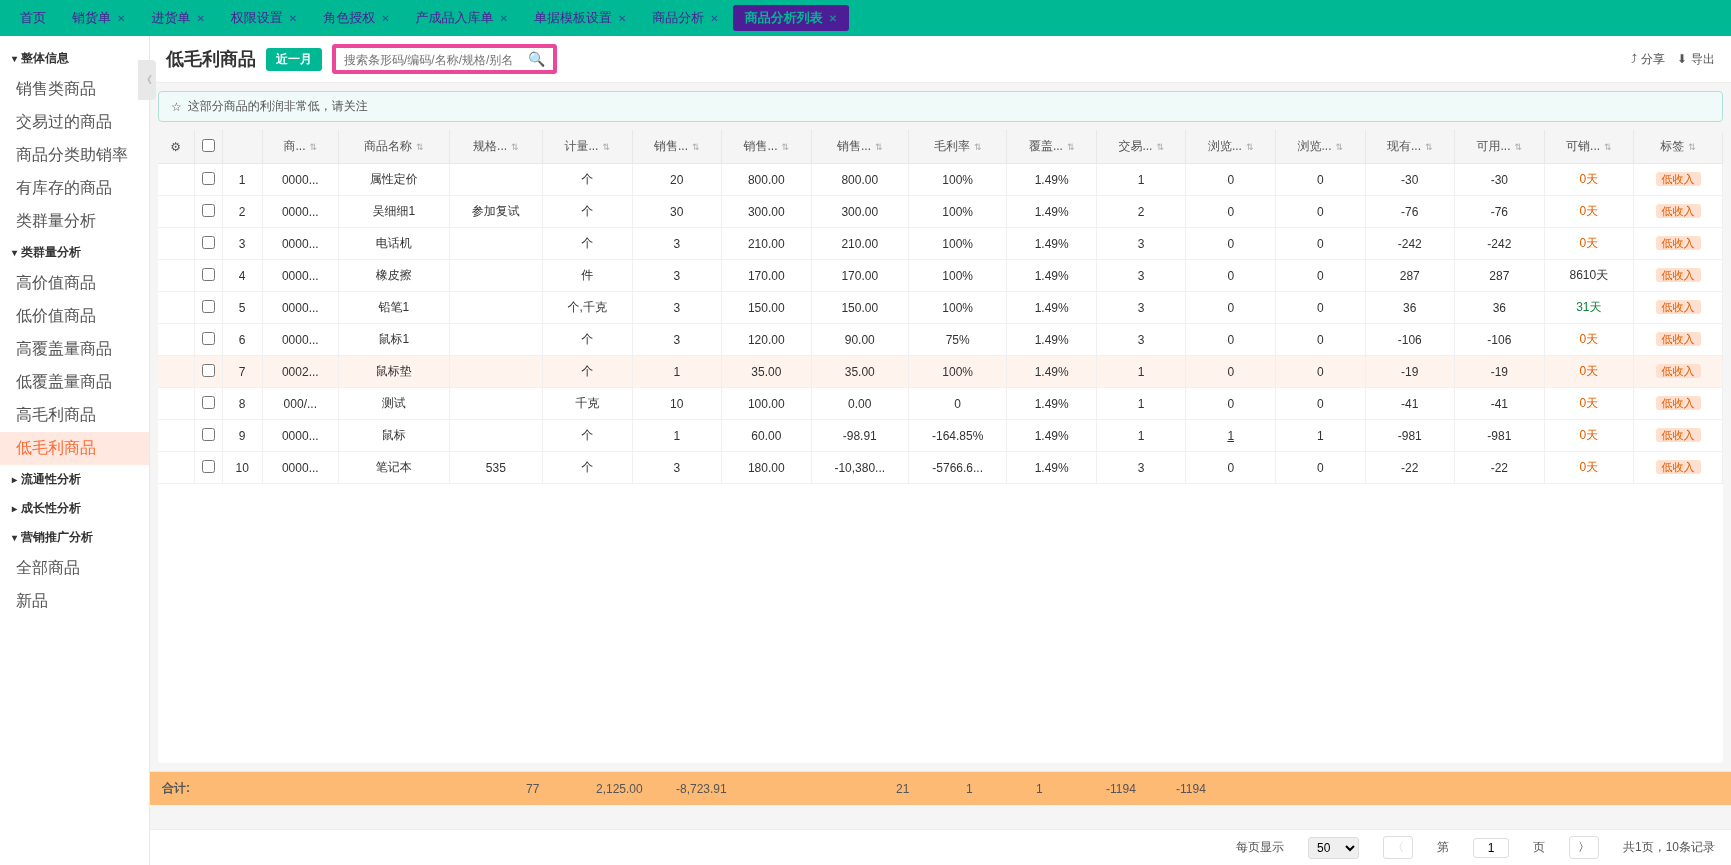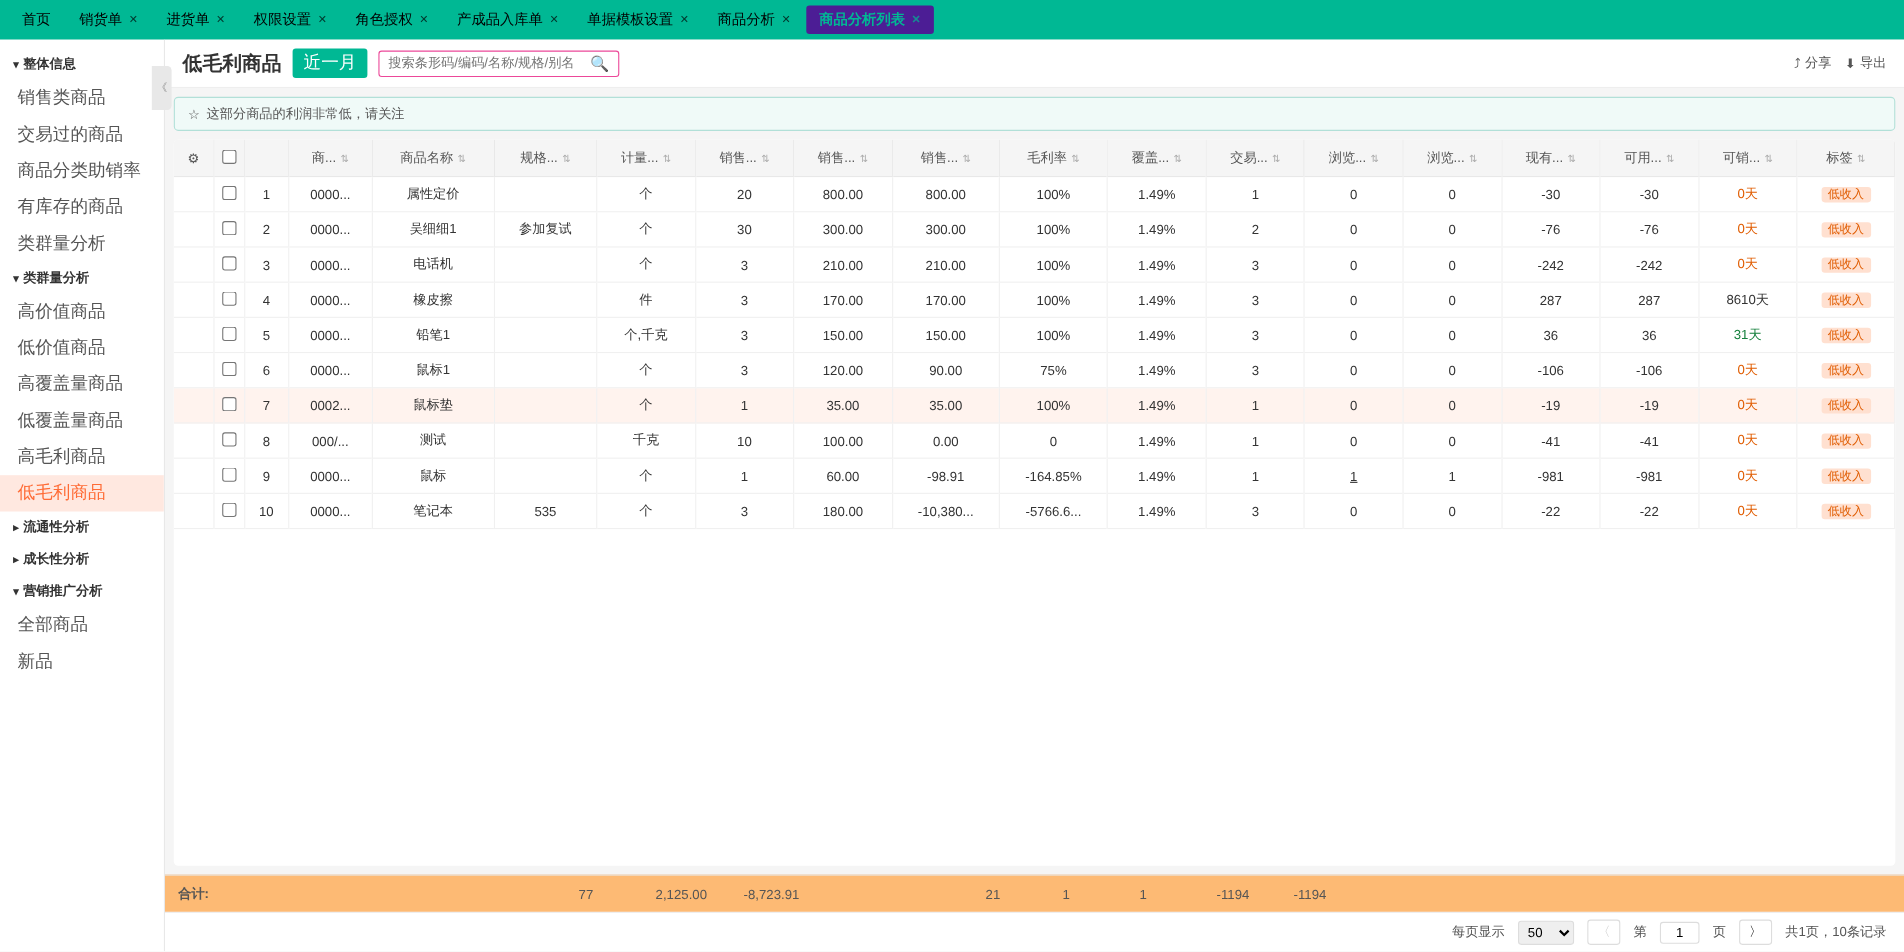--- a/index.html
+++ b/index.html
@@ -8,21 +8,21 @@
     
     .top-nav {
       background: #00b894;
       display: flex;
       align-items: center;
       height: 36px;
       padding: 0 8px;
       gap: 2px;
     }
     .nav-item {
-      color: #000000;
+      color: #4c1d95;
       padding: 4px 12px;
       cursor: pointer;
       border-radius: 3px;
       white-space: nowrap;
       font-size: 13px;
       display: flex;
       align-items: center;
       gap: 4px;
     }
     .nav-item.active { background: #4c1d95; color: #00b894; font-weight: bold; }
@@ -106,27 +106,28 @@
       font-size: 18px;
       font-weight: bold;
       color: #333;
     }
     .filter-btn {
       background: #00b894;
       color: #fff;
       border: none;
       border-radius: 3px;
       padding: 3px 10px;
-      font-size: 16px;
+      font-size: 12px;
       cursor: pointer;
+      font-weight: bold;
     }
     .search-box {
       display: flex;
-      align-items: flex-start;
-      border: 1px solid #ec4899;
+      align-items: flex-end;
+      border: 4px solid #ec4899;
       border-radius: 3px;
       padding: 3px 8px;
       background: #fff;
       gap: 4px;
     }
     .search-box input {
       border: none;
       outline: none;
       font-size: 12px;
       width: 180px;
@@ -225,23 +226,24 @@
     }
     .footer-total .label { margin-right: 12px; font-weight: bold; }
 
     .pagination-bar {
       display: flex;
       align-items: center;
       justify-content: flex-end;
       padding: 6px 16px;
       background: #fff;
       border-top: 1px solid #eee;
-      gap: 12px;
+      gap: 24px;
       font-size: 12px;
       color: #555;
+      margin-top: 24px;
     }
     .pagination-bar select {
       border: 1px solid #ddd;
       border-radius: 3px;
       padding: 2px 4px;
       font-size: 12px;
     }
     .page-btn {
       padding: 2px 8px;
       border: 1px solid #ddd;

